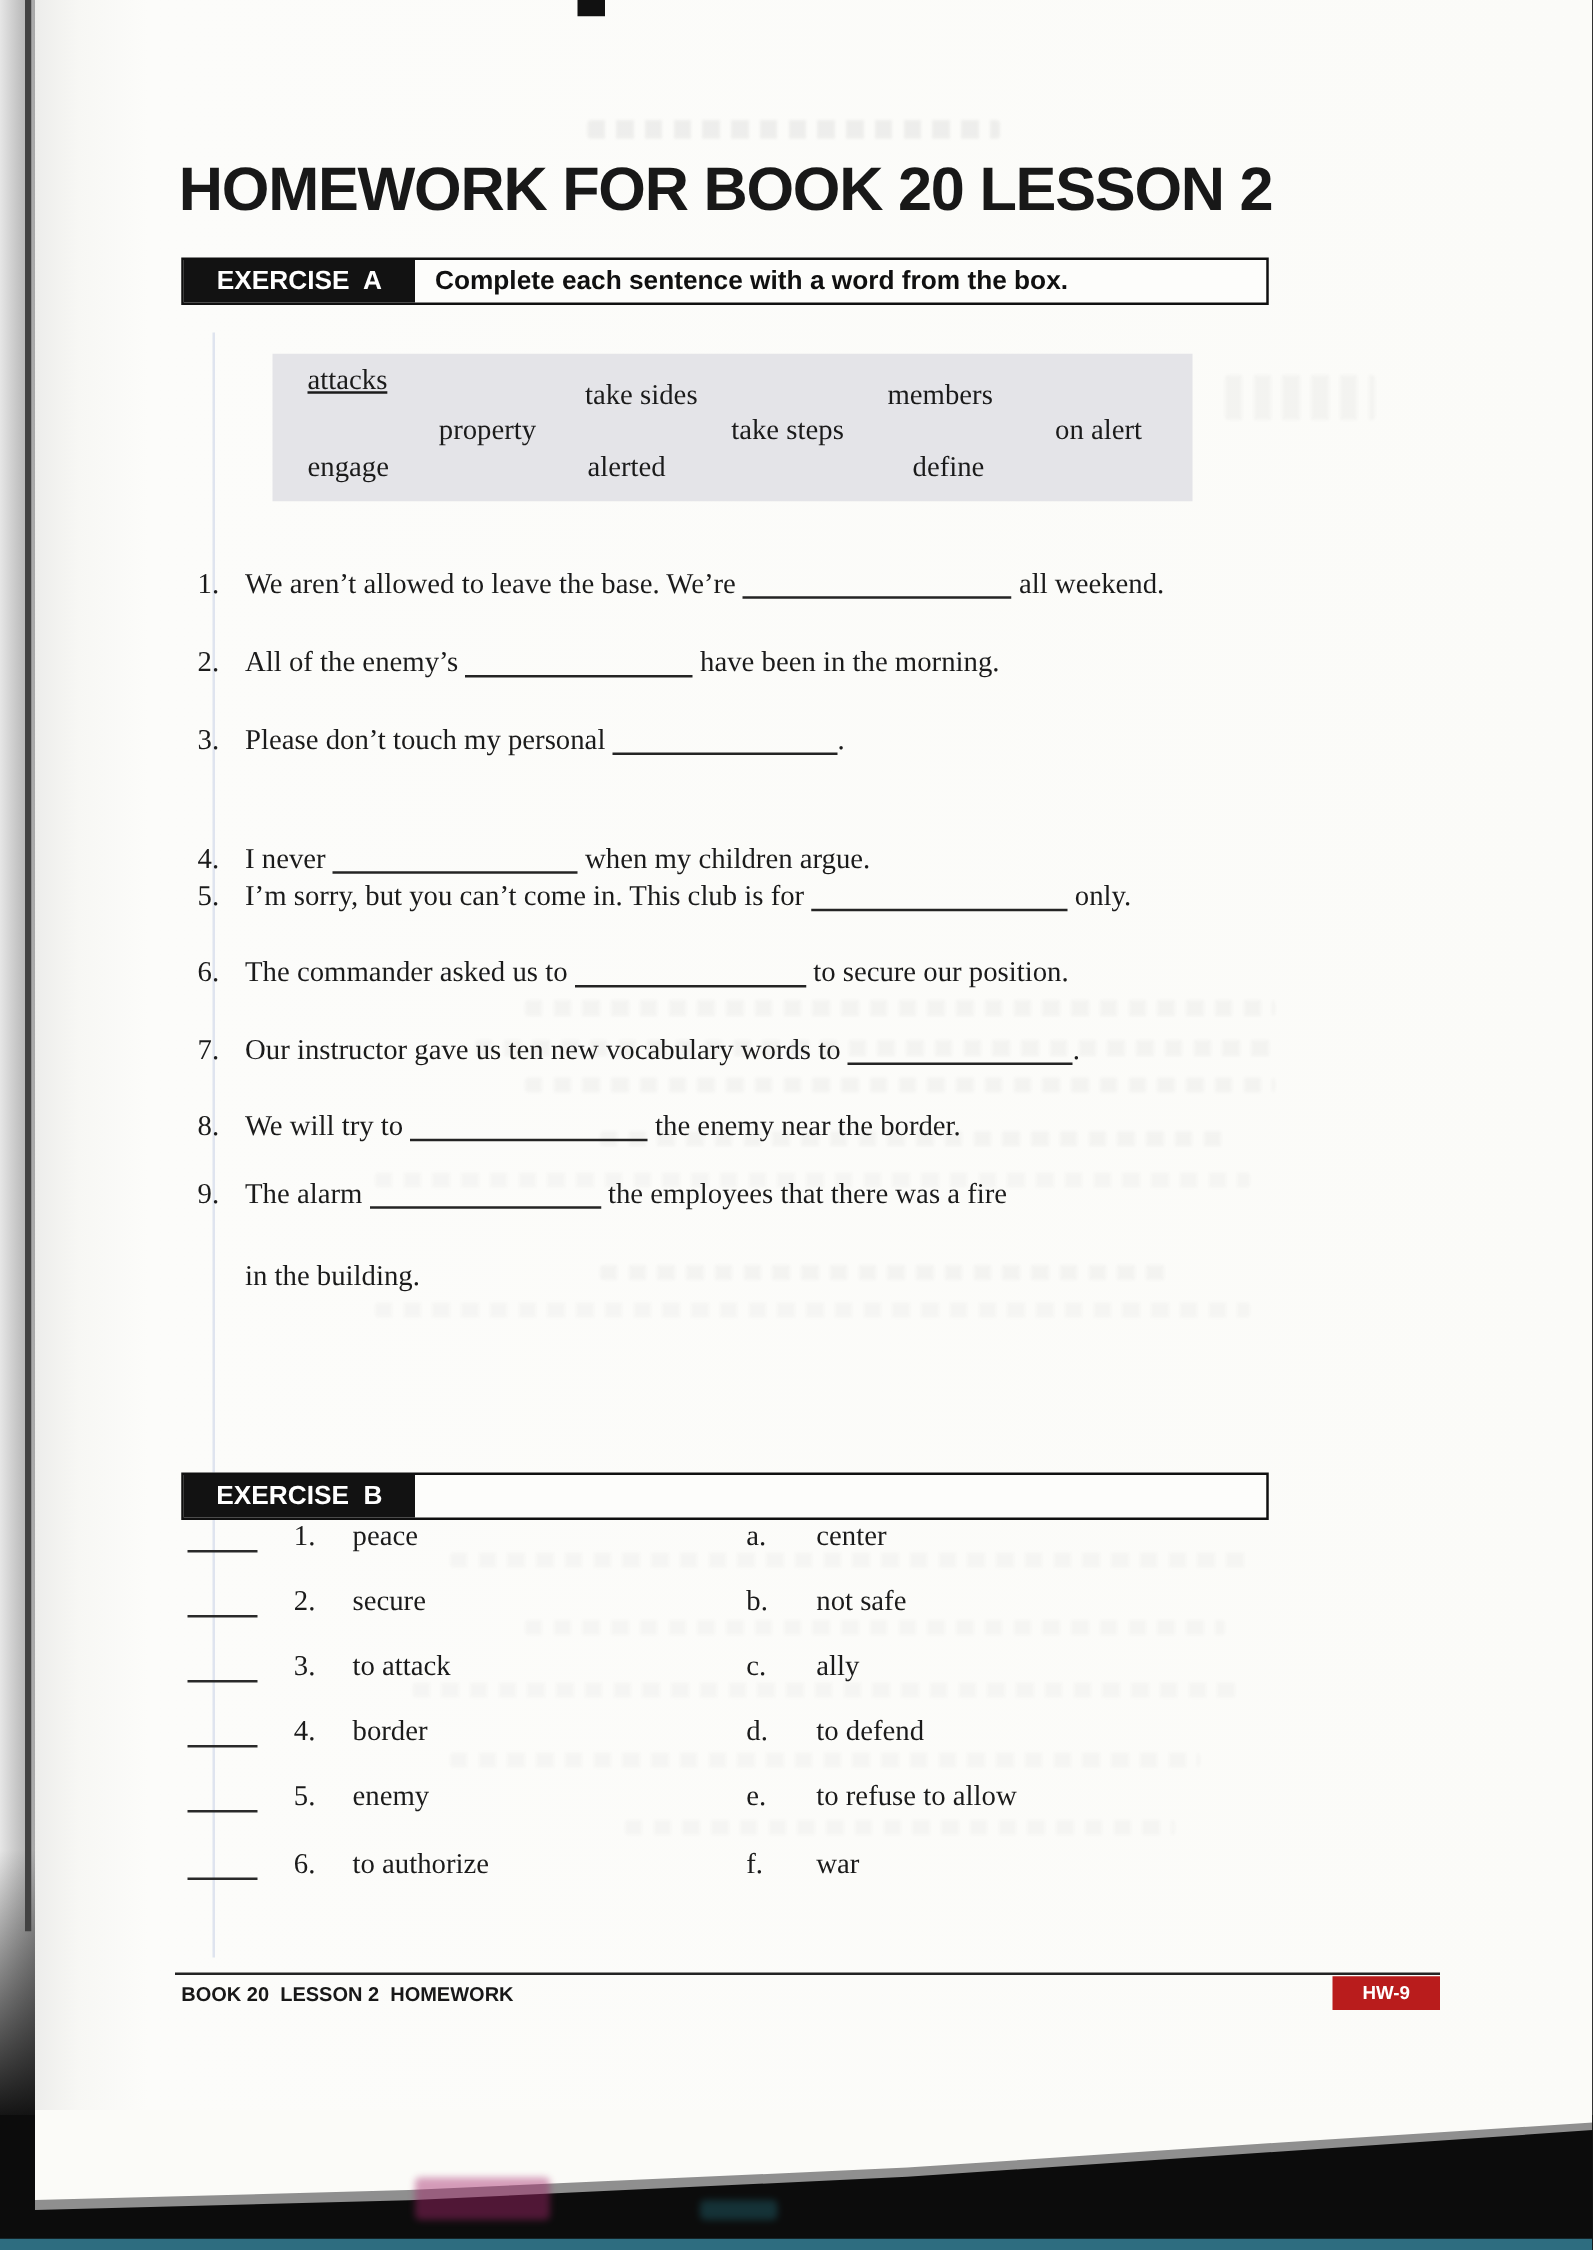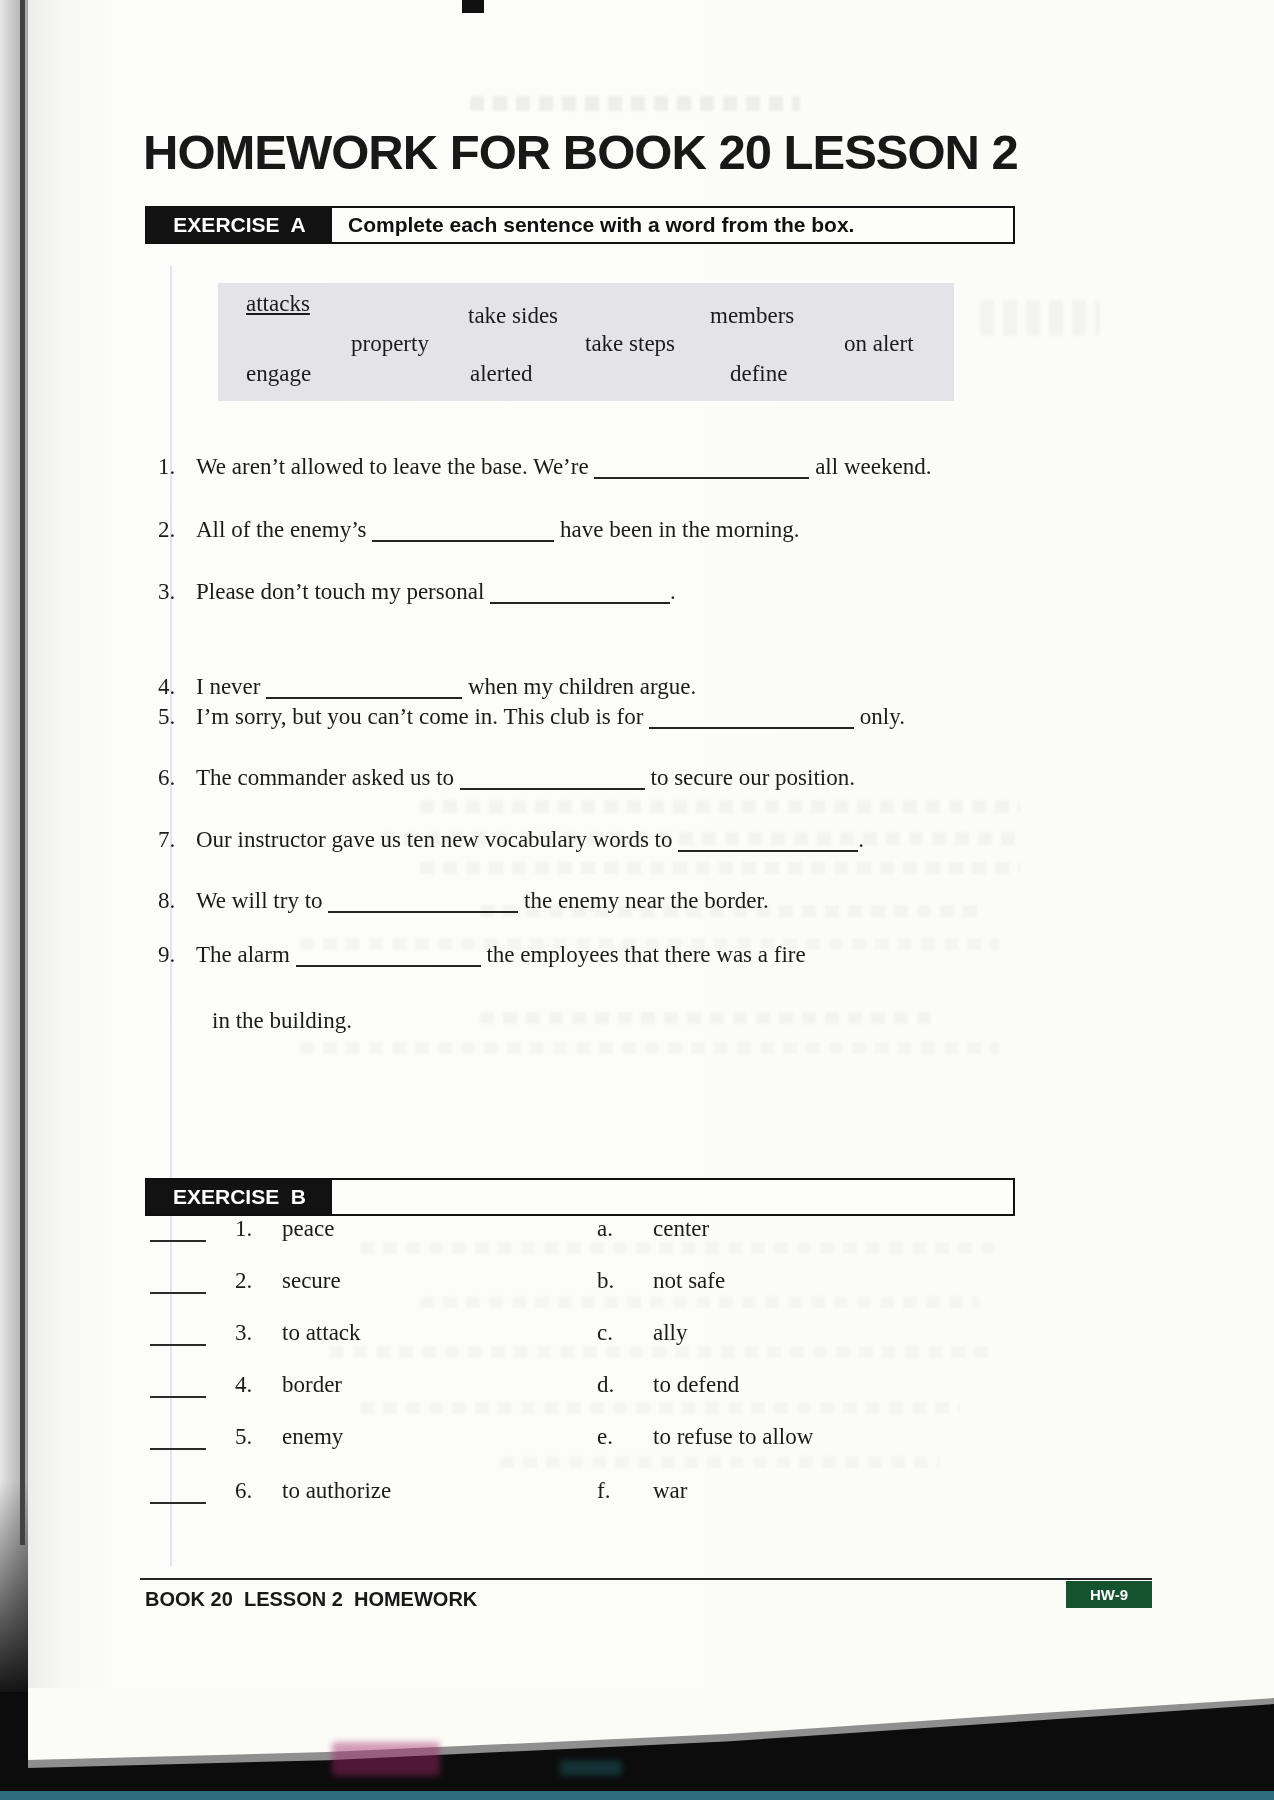--- a/index.html
+++ b/index.html
@@ -45,36 +45,36 @@
   .wordbox span{position:absolute;font-family:"Liberation Serif",serif;font-size:23px;color:#1b1b1b;white-space:pre;}
   .wb-0{left:28px;top:8px;text-decoration:underline;}  .wb-1{left:250px;top:20px;} .wb-2{left:492px;top:20px;}
   .wb-3{left:133px;top:48px;} .wb-4{left:367px;top:48px;} .wb-5{left:626px;top:48px;}
   .wb-6{left:28px;top:78px;}  .wb-7{left:252px;top:78px;} .wb-8{left:512px;top:78px;}
 
   
   .sent{position:absolute;left:158px;width:900px;font-family:"Liberation Serif",serif;
         font-size:23px;color:#1b1b1b;line-height:30px;white-space:pre;}
   .sent .num{display:inline-block;width:38px;}
   .blank{display:inline-block;border-bottom:2px solid #242424;height:1em;vertical-align:-5px;}
-  .sent .line2{margin-left:54px;margin-top:6px;white-space:pre;}
+  .sent .line2{margin-left:38px;margin-top:6px;white-space:pre;}
 
   
   .b-row{position:absolute;left:0;width:1100px;height:32px;font-family:"Liberation Serif",serif;
         font-size:23px;color:#1b1b1b;}
   .b-row span{position:absolute;white-space:pre;}
   .m-blank{left:150px;width:56px;height:24px;border-bottom:2px solid #2a2a2a;}
   .m-num{left:235px;}
   .m-word{left:282px;}
   .m-letter{left:597px;}
   .m-rword{left:637px;margin-left:16px;}
 
   
   .footer-line{position:absolute;left:140px;top:1578px;width:1012px;height:2px;background:#232323;}
-  .footer-text{position:absolute;left:145px;top:1588px;font-size:20px;font-weight:bold;color:#181818;white-space:pre;}
-  .badge{position:absolute;left:1066px;top:1581px;width:86px;height:27px;background:#14532d;
+  .footer-text{position:absolute;left:145px;top:1588px;font-size:16px;font-weight:bold;color:#181818;white-space:pre;}
+  .badge{position:absolute;left:1066px;top:1581px;width:86px;height:27px;background:#b91c1c;
         color:#fff;font-size:15px;font-weight:bold;display:flex;align-items:center;justify-content:center;}
 </style>
 </head>
 <body>
 
 <div class="scan">
 
   <div class="left-strip"></div>
   <div class="spine"></div>
   <div class="bottom-band"></div>

